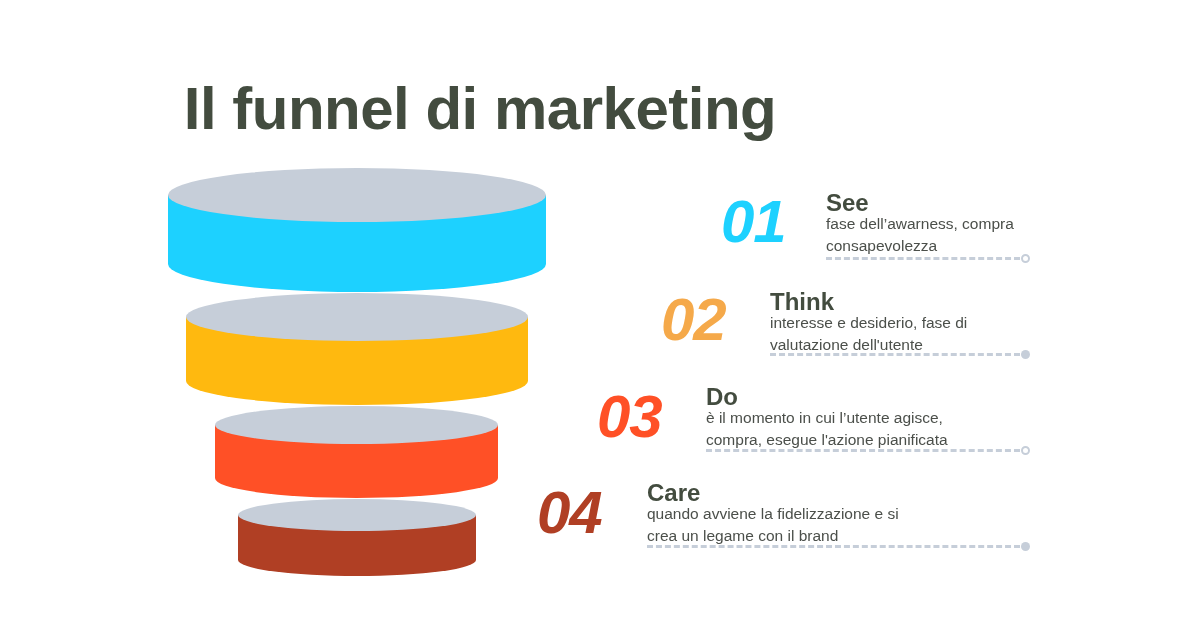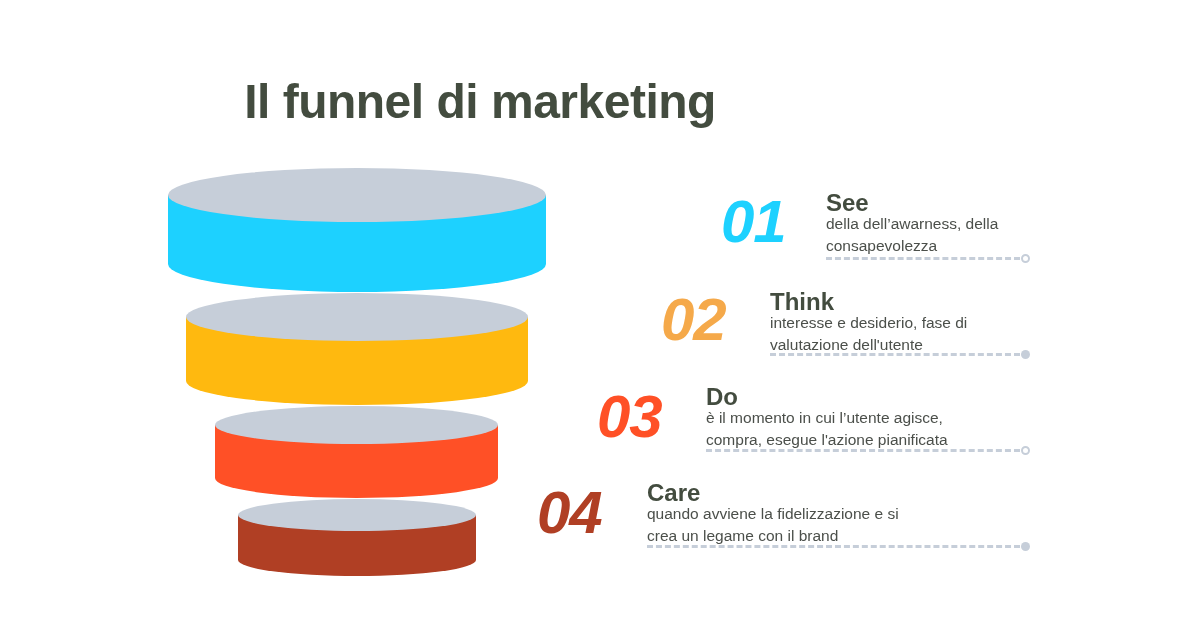--- a/index.html
+++ b/index.html
@@ -13,21 +13,21 @@
       position: relative;
       overflow: hidden;
       font-family: "Liberation Sans", "DejaVu Sans", sans-serif;
     }
     .title {
       position: absolute;
       left: 0;
       top: 74px;
       width: 960px;
       text-align: center;
-      font-size: 48px;
+      font-size: 60px;
       font-weight: 700;
       color: #434c3f;
       letter-spacing: -0.5px;
       margin: 0;
     }
     .funnel {
       position: absolute;
       left: 0;
       top: 0;
       width: 1200px;
@@ -103,21 +103,21 @@
 
   <g>
     <path d="M238,515 L238,560 A119,16 0 0 0 476,560 L476,515 Z" fill="#b03f24"></path>
     <ellipse cx="357" cy="515" rx="119" ry="16" fill="#c6ced9"></ellipse>
   </g>
 </svg>
 
 <div class="step">
   <div class="step-num" style="left:721px; top:192px; color:#1dd1ff;">01</div>
   <div class="step-title" style="left:826px; top:191px;">See</div>
-  <div class="step-desc" style="left:826px; top:213px;">della dell’awarness, della</div>
+  <div class="step-desc" style="left:826px; top:213px;">fase dell’awarness, compra</div>
   <div class="step-desc" style="left:826px; top:235px;">consapevolezza</div>
   <div class="step-line" style="left:826px; top:257px; width:194px;"></div>
   <div class="dot ring" style="left:1021px; top:254px;"></div>
 </div>
 
 <div class="step">
   <div class="step-num" style="left:661px; top:290px; color:#f5a94a;font-style:italic;">02</div>
   <div class="step-title" style="left:770px; top:290px;">Think</div>
   <div class="step-desc" style="left:770px; top:312px;">interesse e desiderio, fase di</div>
   <div class="step-desc" style="left:770px; top:334px;">valutazione dell'utente</div>

